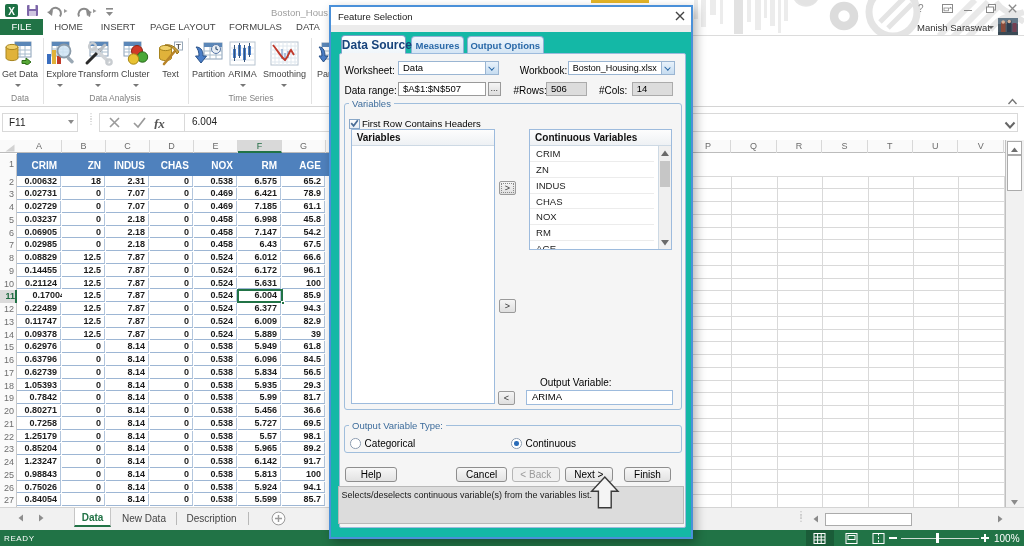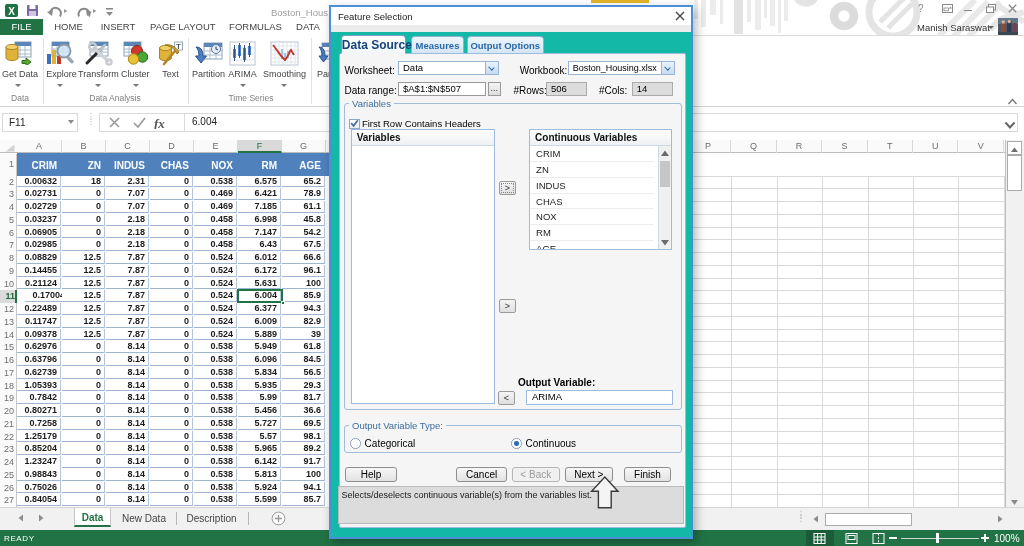--- a/index.html
+++ b/index.html
@@ -682,21 +682,21 @@
             <path d="M6 9.5 L10 4 L2 4 Z" fill="#6a6a6a"></path>
           </svg>
     </div>
   </div>
 
 
   <div class="sbtn" style="left:168px;top:174.5px;outline:1px dotted #888;outline-offset:-3px">&gt;</div>
   <div class="sbtn" style="left:168px;top:292px">&gt;</div>
   <div class="sbtn" style="left:167px;top:384px">&lt;</div>
 
-  <div style="position:absolute;left:187px;top:370px;font-size:10px;font-weight:bold;color:#000">Output Variable:</div>
+  <div style="position:absolute;left:209px;top:370px;font-size:10px;font-weight:normal;color:#000">Output Variable:</div>
   <div style="position:absolute;left:194.9px;top:383.8px;width:147.4px;height:14.3px;background:#fff;border:1px solid #9dbbdd;font-size:9.5px;line-height:12px;padding-left:5px">ARIMA</div>
 
   <div class="grp" style="left:13px;top:418.3px;width:337.5px;height:28.7px"></div>
   <div class="grp-lbl" style="left:18px;top:413px">Output Variable Type:</div>
   <div style="position:absolute;left:19.2px;top:431.8px;width:10.5px;height:10.5px;border-radius:50%;background:#fff;border:1px solid #8e9eb2"></div>
   <div class="dlg-lbl" style="left:33.6px;top:431.5px">Categorical</div>
   <div style="position:absolute;left:180.1px;top:431.8px;width:10.5px;height:10.5px;border-radius:50%;background:#fff;border:1px solid #8e9eb2"></div>
   <div style="position:absolute;left:183.1px;top:434.8px;width:4.5px;height:4.5px;border-radius:50%;background:#2a6bb8"></div>
   <div class="dlg-lbl" style="left:194.5px;top:431.5px">Continuous</div>
 

